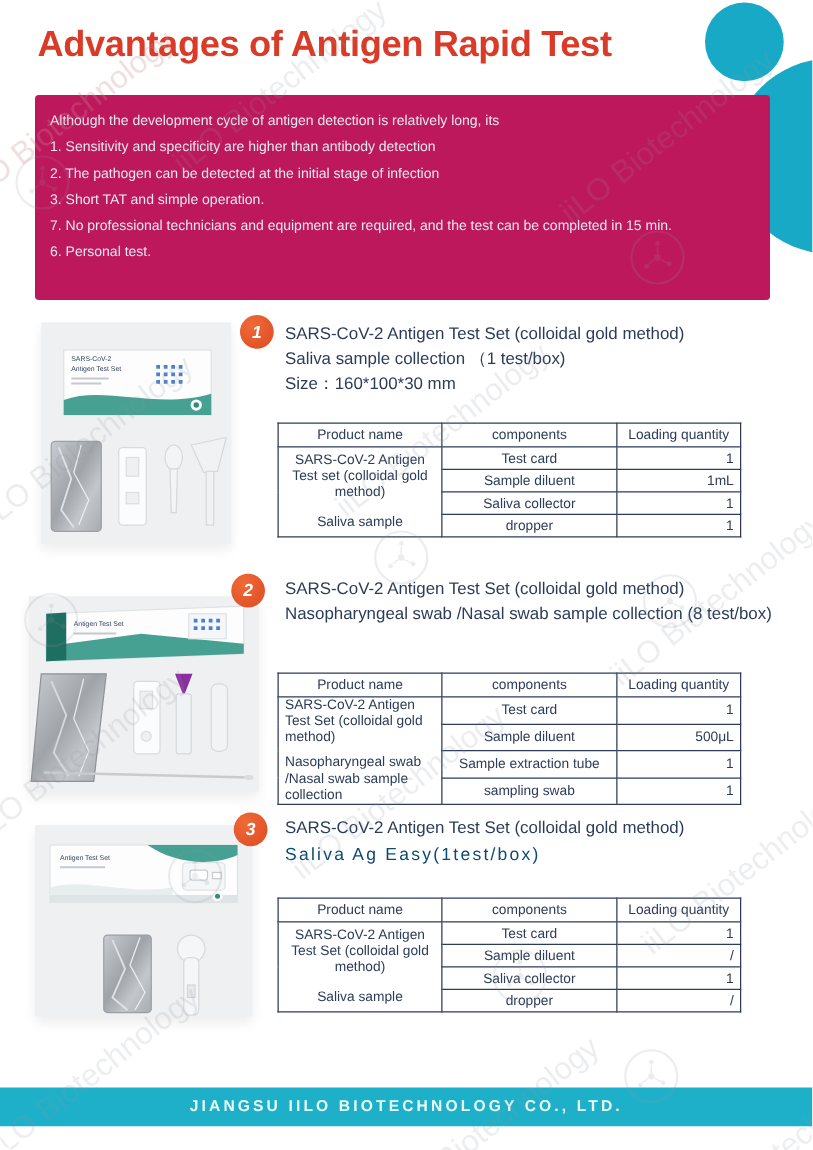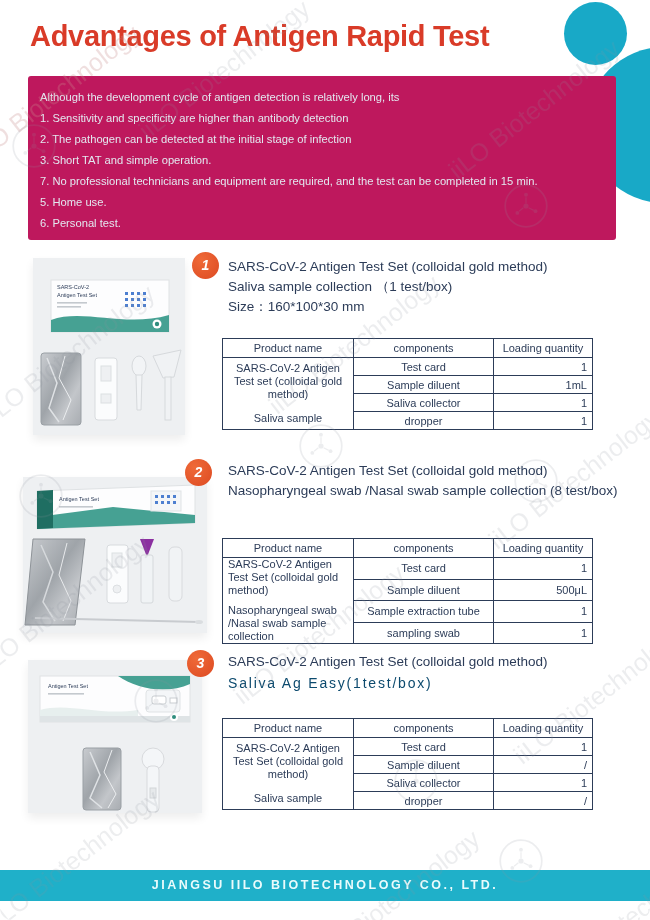--- a/index.html
+++ b/index.html
@@ -120,21 +120,20 @@
   <div class="circle circle-large"></div>
 
   <h1 class="title">Advantages of Antigen Rapid Test</h1>
 
   <div class="intro">
     <p>Although the development cycle of antigen detection is relatively long, its</p>
     <p>1. Sensitivity and specificity are higher than antibody detection</p>
     <p>2. The pathogen can be detected at the initial stage of infection</p>
     <p>3. Short TAT and simple operation.</p>
     <p>7. No professional technicians and equipment are required, and the test can be completed in 15 min.</p>
-    <p>5. Home use.</p>
     <p>6. Personal test.</p>
   </div>
 
   <div class="photo" style="left:33px;top:258px;width:152px;height:177px">
     <svg width="152" height="177" viewBox="0 0 152 177">
       <rect x="18" y="22" width="118" height="52" fill="#fdfdfe" stroke="#dfe2e4"></rect>
       <path d="M18,62 C50,50 92,70 136,57 L136,74 L18,74 Z" fill="#46a193"></path>
       <rect x="92" y="34" width="3" height="3" fill="#4d7fd0"></rect>
         <rect x="98" y="34" width="3" height="3" fill="#4d7fd0"></rect>
       <rect x="104" y="34" width="3" height="3" fill="#4d7fd0"></rect>

